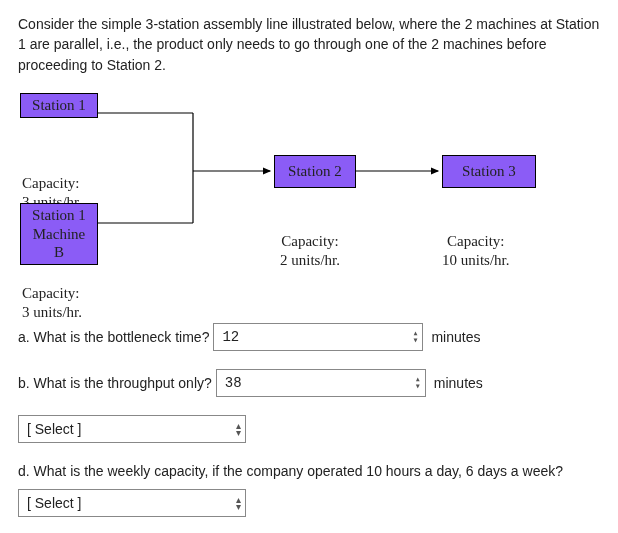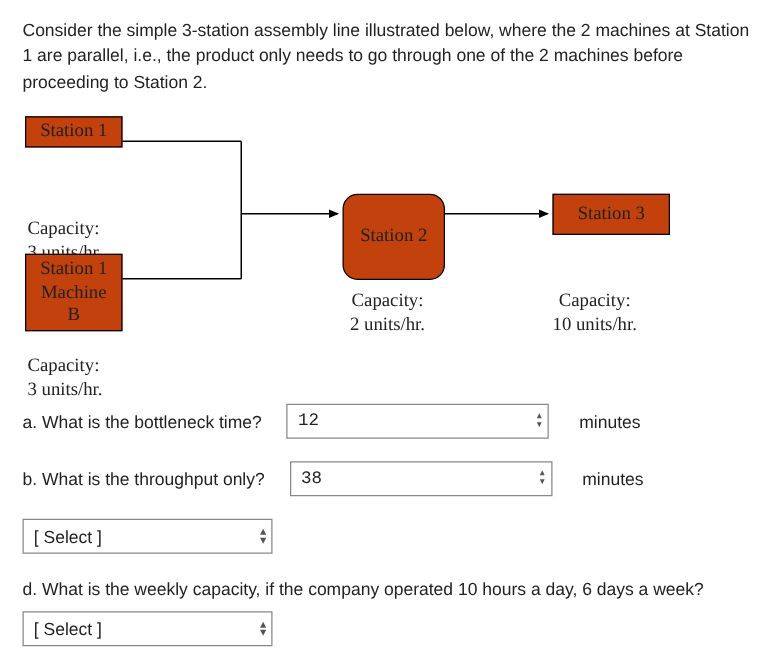--- a/index.html
+++ b/index.html
@@ -15,58 +15,58 @@
   }
   .intro { margin-bottom: 18px; }
   .diagram {
     position: relative;
     height: 206px;
     margin-bottom: 24px;
   }
   .box {
     position: absolute;
     border: 1.2px solid #000;
-    background: #c2410c;
+    background: #8b5cf6;
     padding: 2px 6px;
     font-family: "Times New Roman", serif;
     font-size: 15px;
     text-align: center;
     line-height: 1.25;
   }
   .cap {
     position: absolute;
     font-family: "Times New Roman", serif;
     font-size: 15px;
     text-align: left;
     line-height: 1.25;
     margin-top: 39px;
   }
   svg.flow { position:absolute; top:0; left:0; }
-  .qrow { margin: 10px 0 18px 0; display:flex; align-items:center; flex-wrap:wrap; gap:20px; }
+  .qrow { margin: 10px 0 18px 0; display:flex; align-items:center; flex-wrap:wrap; gap:4px; }
   .qtext { }
   .numinput {
     border: 1px solid #888;
     height: 28px;
     width: 210px;
     padding: 0 26px 0 8px;
     font-size: 14px;
     position: relative;
     display: inline-flex;
     align-items: center;
     font-family: Liberation Mono, monospace;
   }
   .spinwrap { position:relative; display:inline-block; }
   .spin {
     position:absolute; right:4px; top:50%; transform:translateY(-50%);
     font-size: 10px; line-height: 7px; color:#555;
   }
   .selectbox {
     border: 1px solid #888;
     height: 28px;
-    width: 200px;
+    width: 228px;
     padding: 0 26px 0 8px;
     font-size: 14px;
     display: inline-flex;
     align-items: center;
     position: relative;
   }
   .selectbox .spin, .numinput .spin { user-select:none; }
   .unit { margin-left:4px; }
   .qd { margin-top: 4px; }
 </style>
@@ -87,21 +87,21 @@
 
   <div class="box" style="left:2px; top:110px; width:78px;">
     <div>Station 1</div>
     <div>Machine B</div>
   </div>
   <div class="cap" style="left:4px; top:152px;">
     <div>Capacity:</div>
     <div>3 units/hr.</div>
   </div>
 
-  <div class="box" style="left:256px; top:62px; width:82px; padding:24px 6px;border-radius:12px;">
+  <div class="box" style="left:256px; top:62px; width:82px; padding:6px 6px;">
     <span>Station 2</span>
   </div>
   <div class="cap" style="left:262px; top:100px; text-align:center;">
     <div>Capacity:</div>
     <div>2 units/hr.</div>
   </div>
 
   <div class="box" style="left:424px; top:62px; width:94px; padding:6px 6px;">
     <span>Station 3</span>
   </div>

